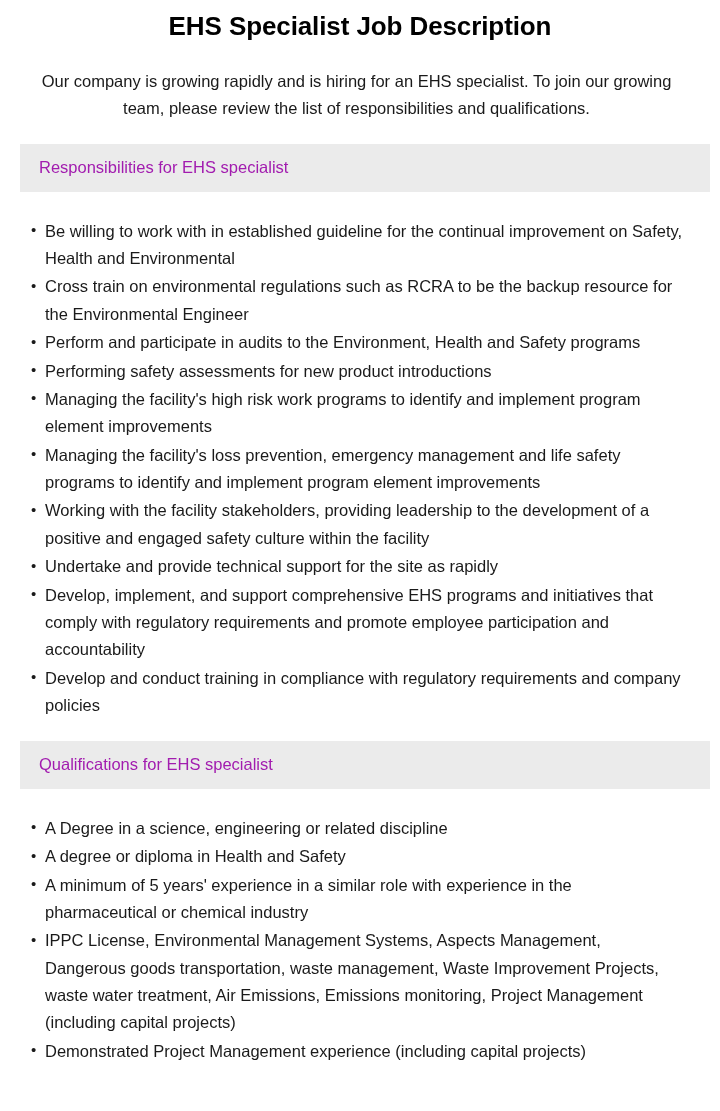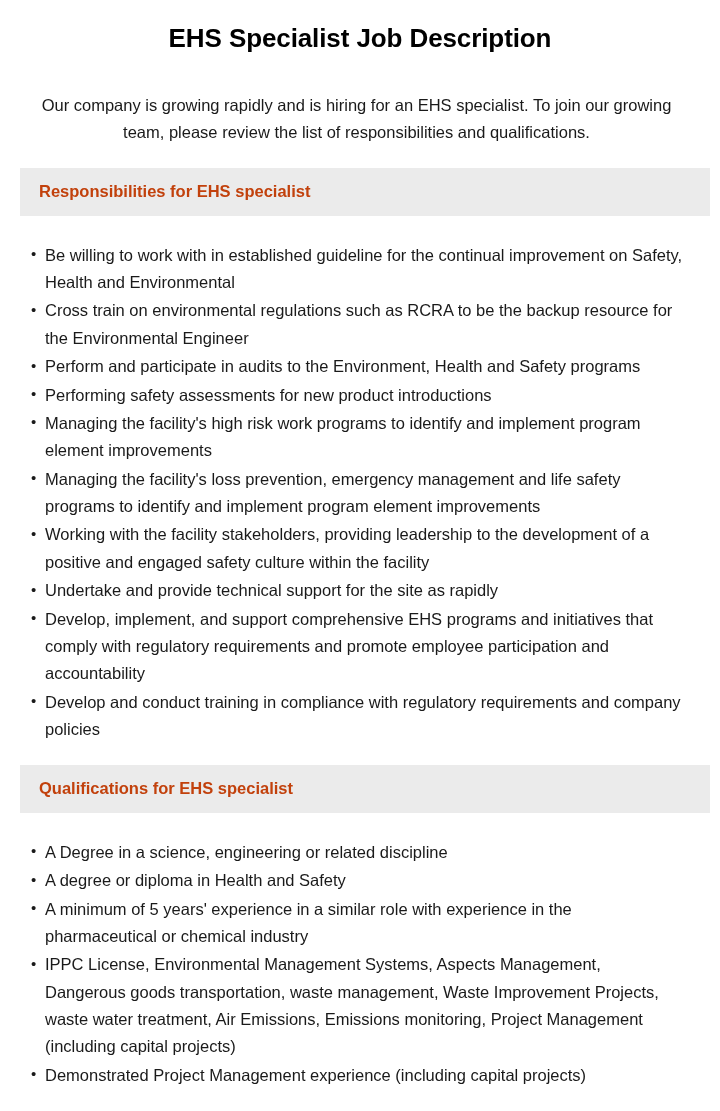--- a/index.html
+++ b/index.html
@@ -21,43 +21,43 @@
     background: #ffffff;
     padding: 0;
     position: relative;
   }
   .doc-title {
     font-size: 26px;
     font-weight: bold;
     text-align: center;
     color: #000000;
     letter-spacing: -0.1px;
-    margin: 16px;
+    margin: 4px;
     padding: 6px 20px 0 20px;
     line-height: 1.3;
   }
   .intro {
     font-size: 16.5px;
     line-height: 1.65;
     color: #1a1a1a;
     margin: 0;
     padding: 20px 28px 0 21px;
     text-align: center;
   }
   .section {
     margin: 0;
     padding: 0;
   }
   .section-header {
     background: #ebebeb;
     margin: 22px 10px 0 20px;
     padding: 13px 0 13px 19px;
     font-size: 16.5px;
-    font-weight: bold;
-    color: #c2410c;
+    font-weight: normal;
+    color: #a21caf;
     line-height: 1.3;
   }
   ul.bullet-list {
     list-style: none;
     margin: 12px;
     padding: 14px 24px 0 19px;
   }
   ul.bullet-list li {
     position: relative;
     font-size: 16.5px;

